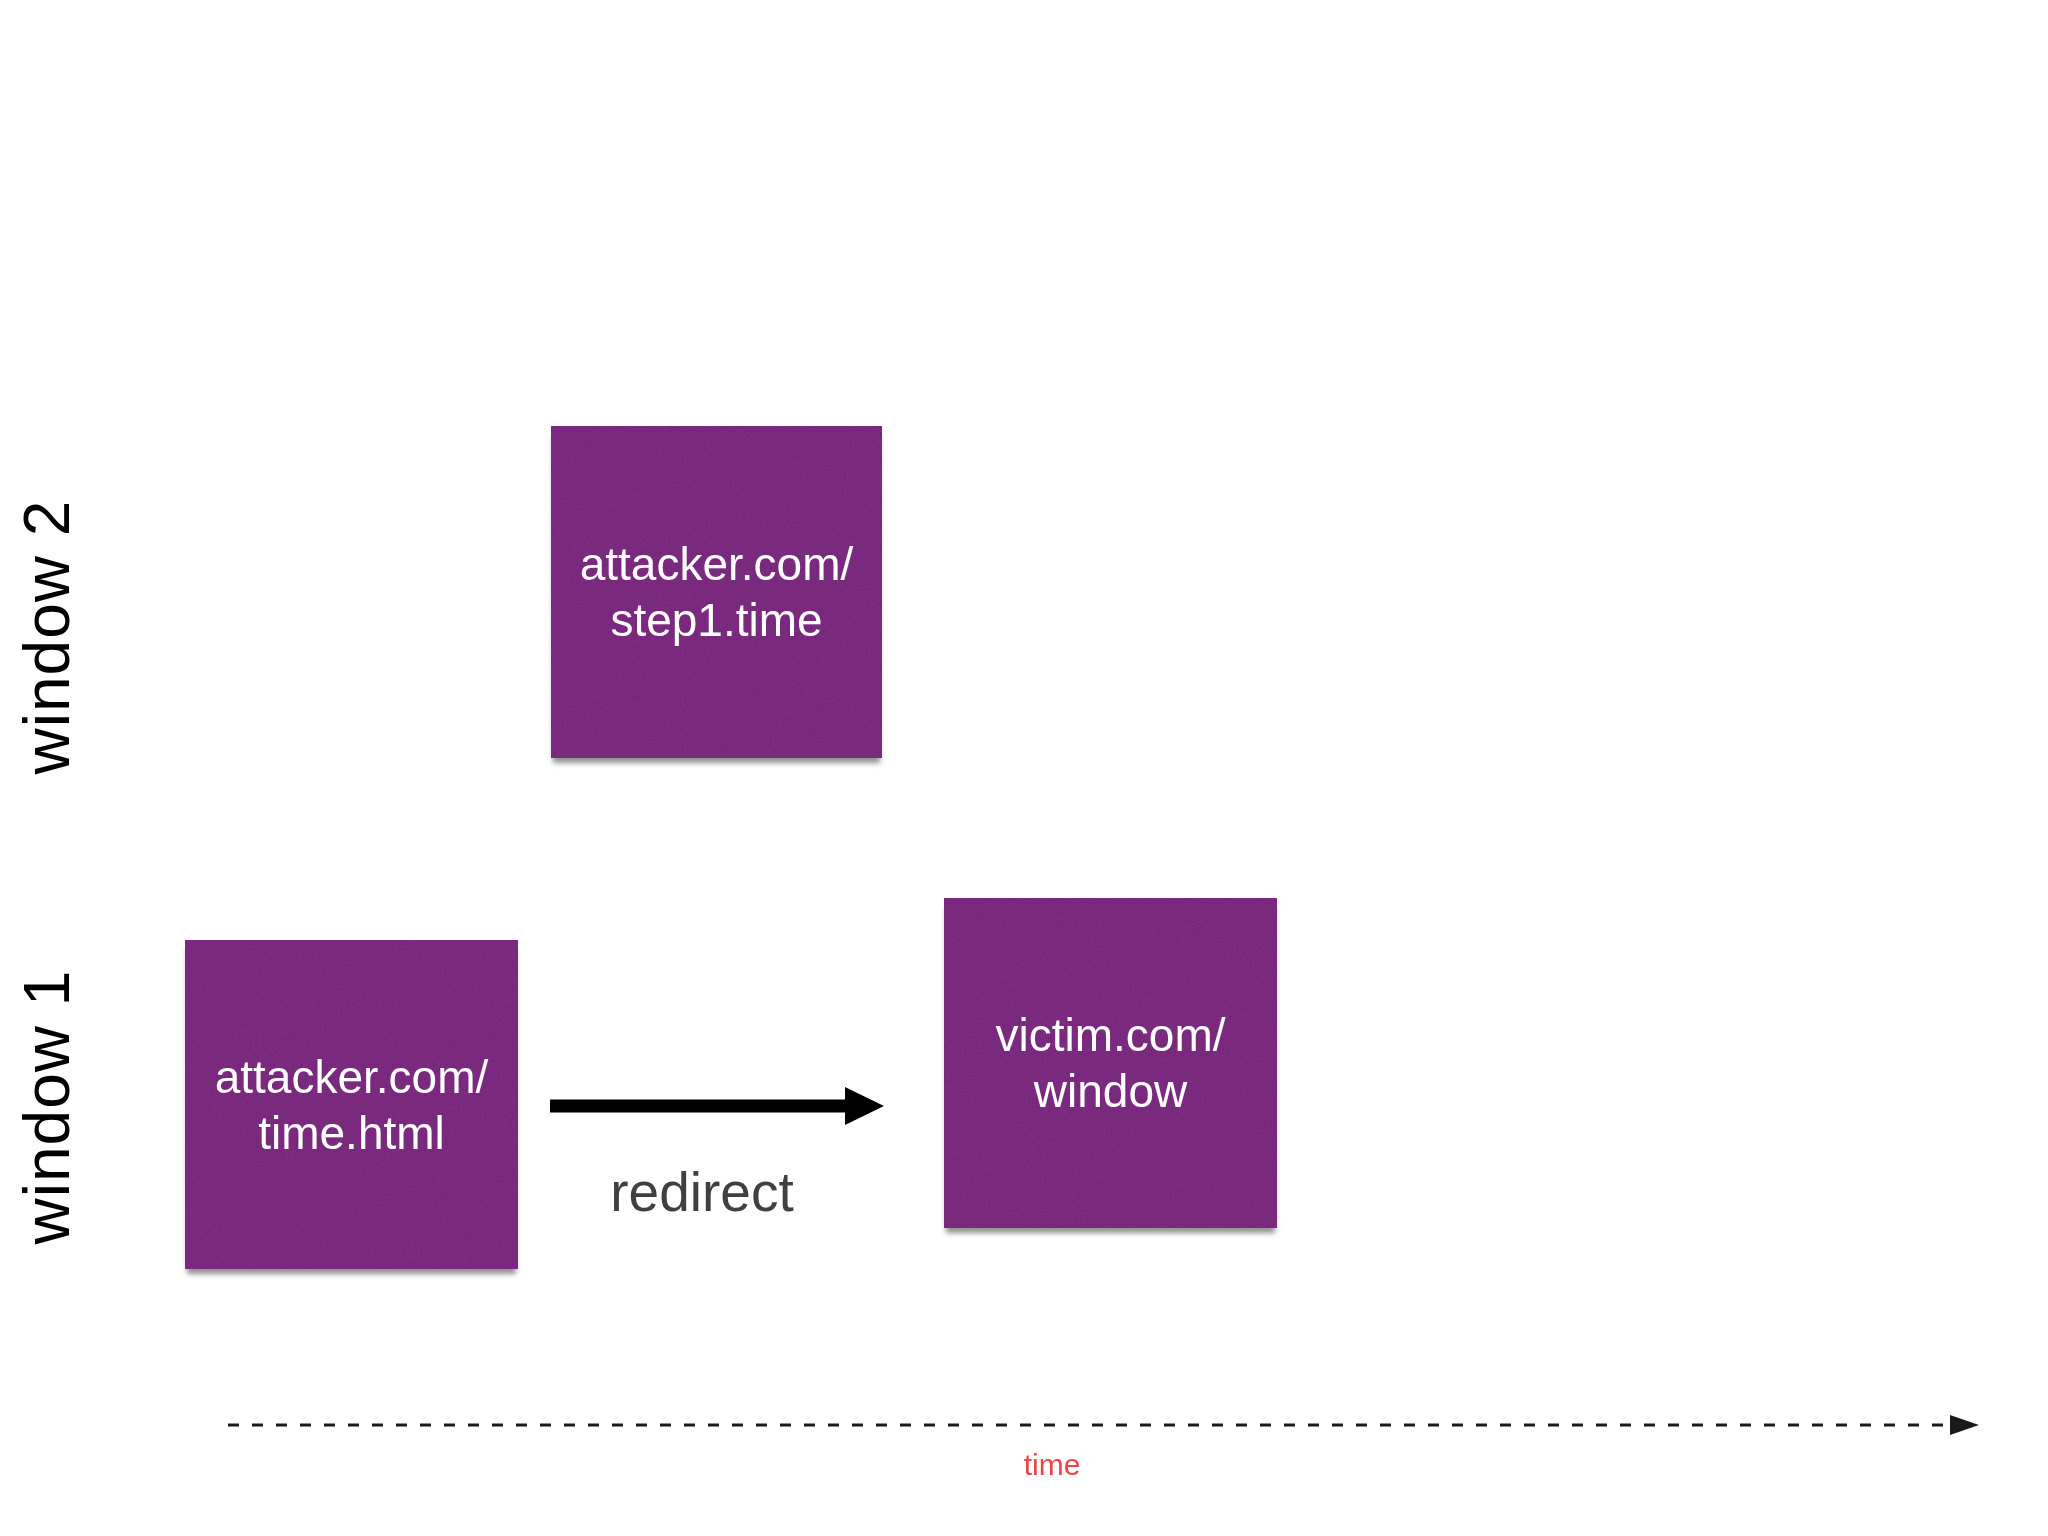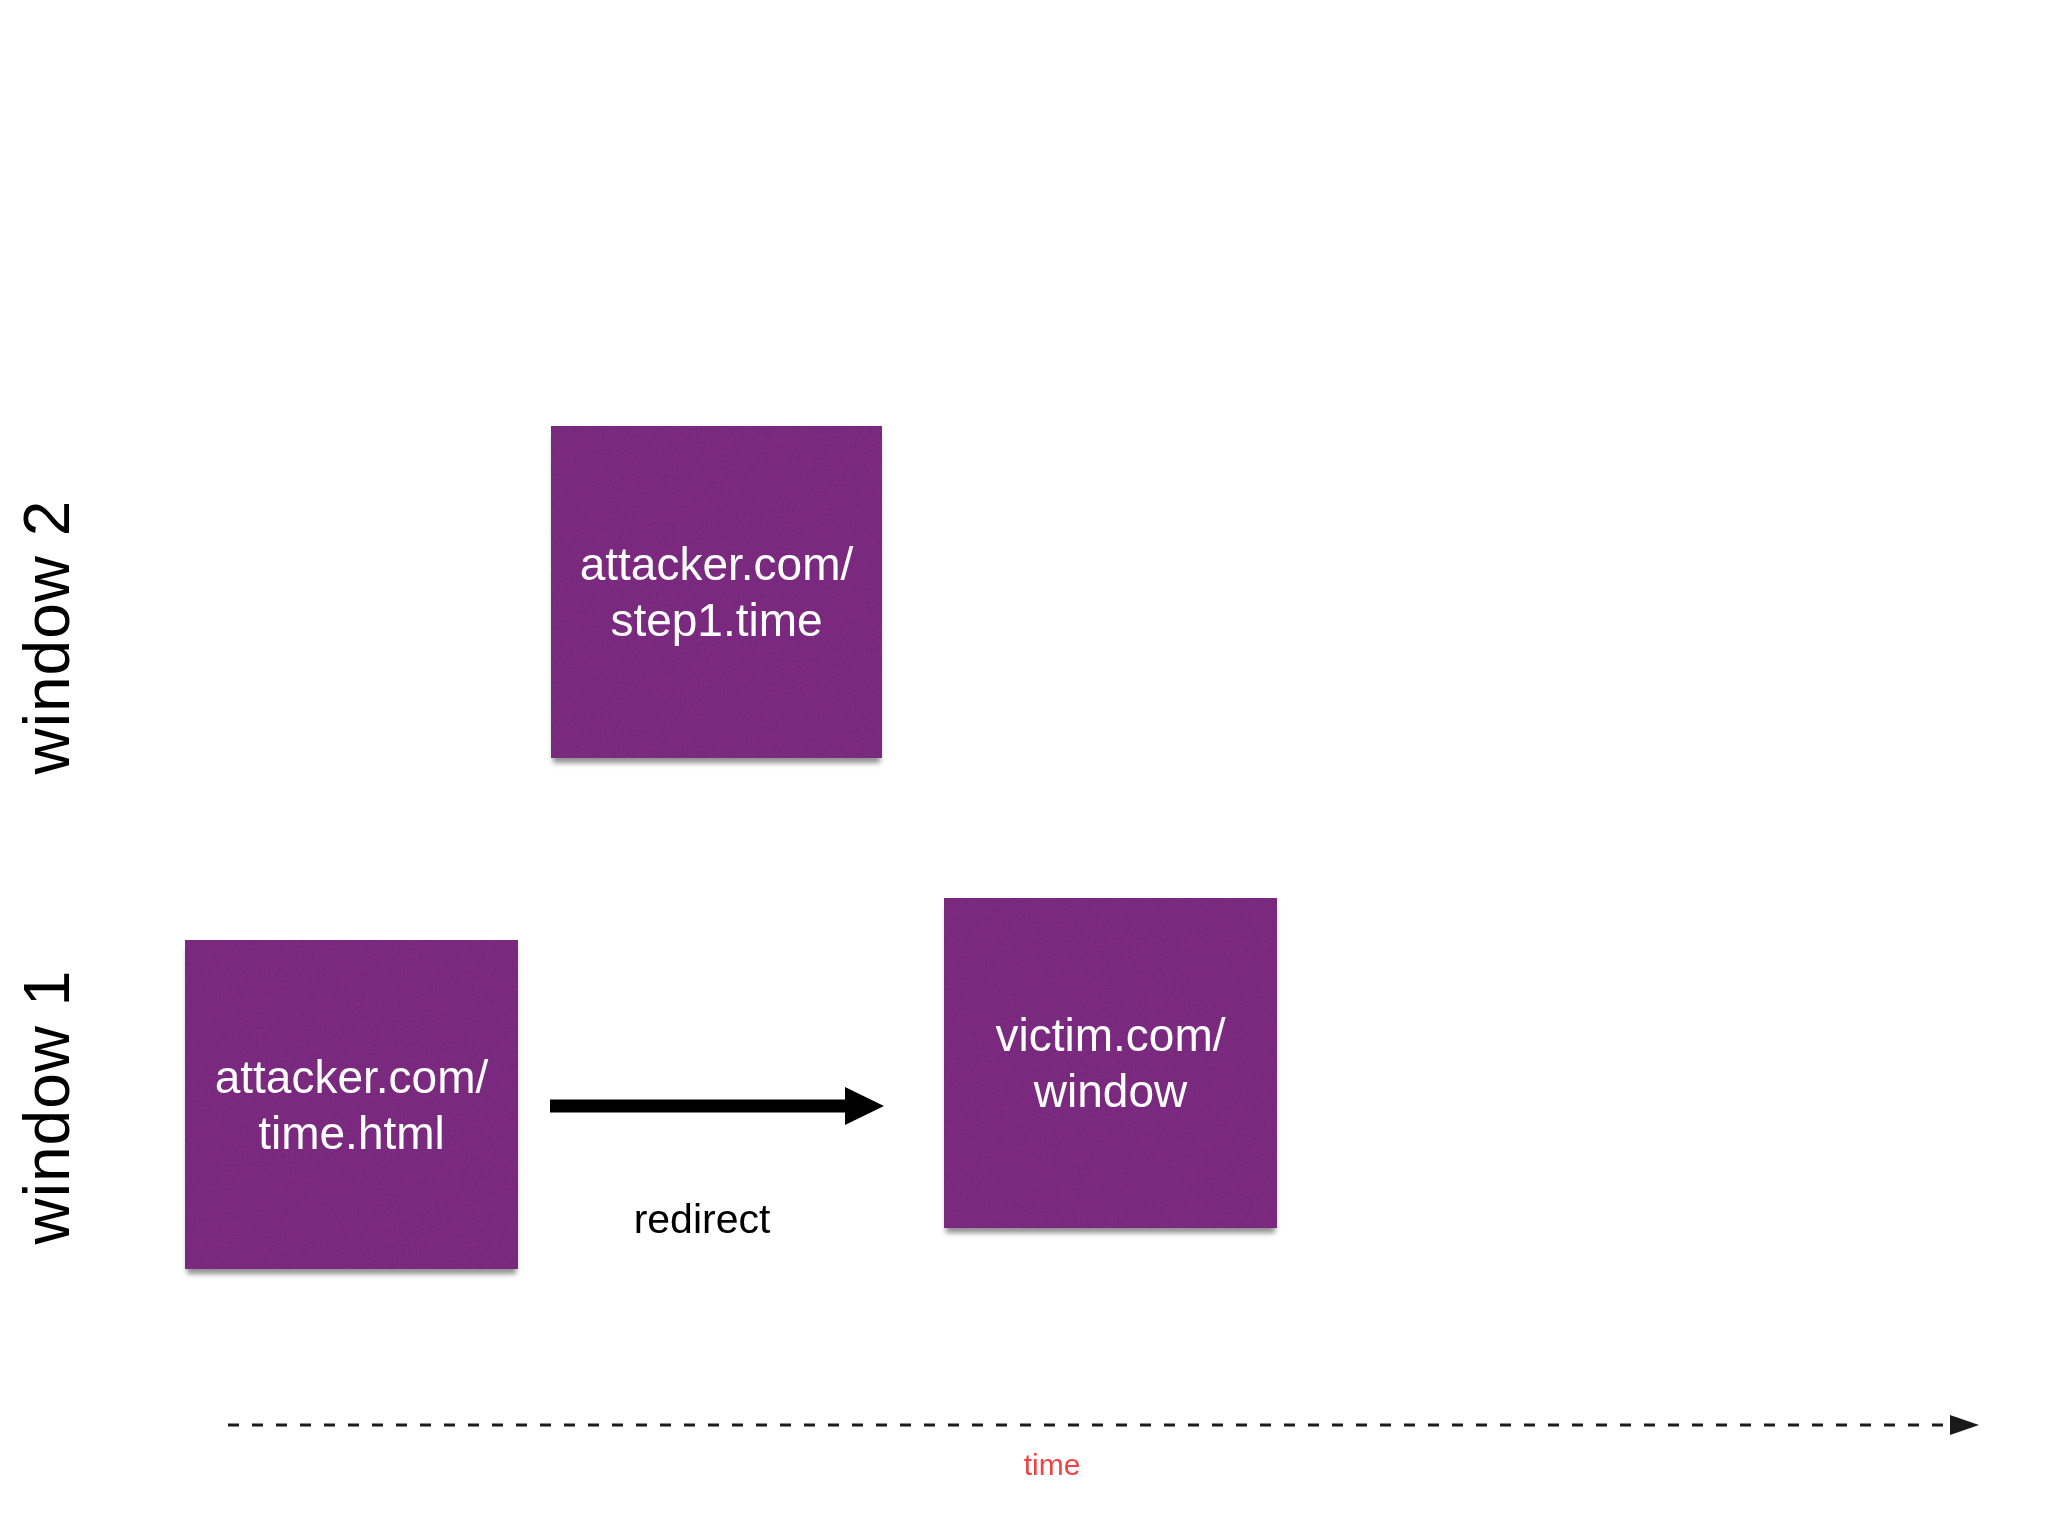--- a/index.html
+++ b/index.html
@@ -61,24 +61,24 @@
     position: absolute;
     left: 0; top: 0;
     width: 2048px;
     height: 1536px;
     pointer-events: none;
   }
 
   .redirect-label {
     position: absolute;
     left: 702px;
-    top: 1196px;
+    top: 1160px;
     transform: translateX(-50%);
-    font-size: 41px;
-    color: #000000;
+    font-size: 55px;
+    color: #404040;
     white-space: nowrap;
   }
 
   .time-label {
     position: absolute;
     left: 1052px;
     top: 1448px;
     transform: translateX(-50%);
     font-size: 30px;
     color: #ef4444;

